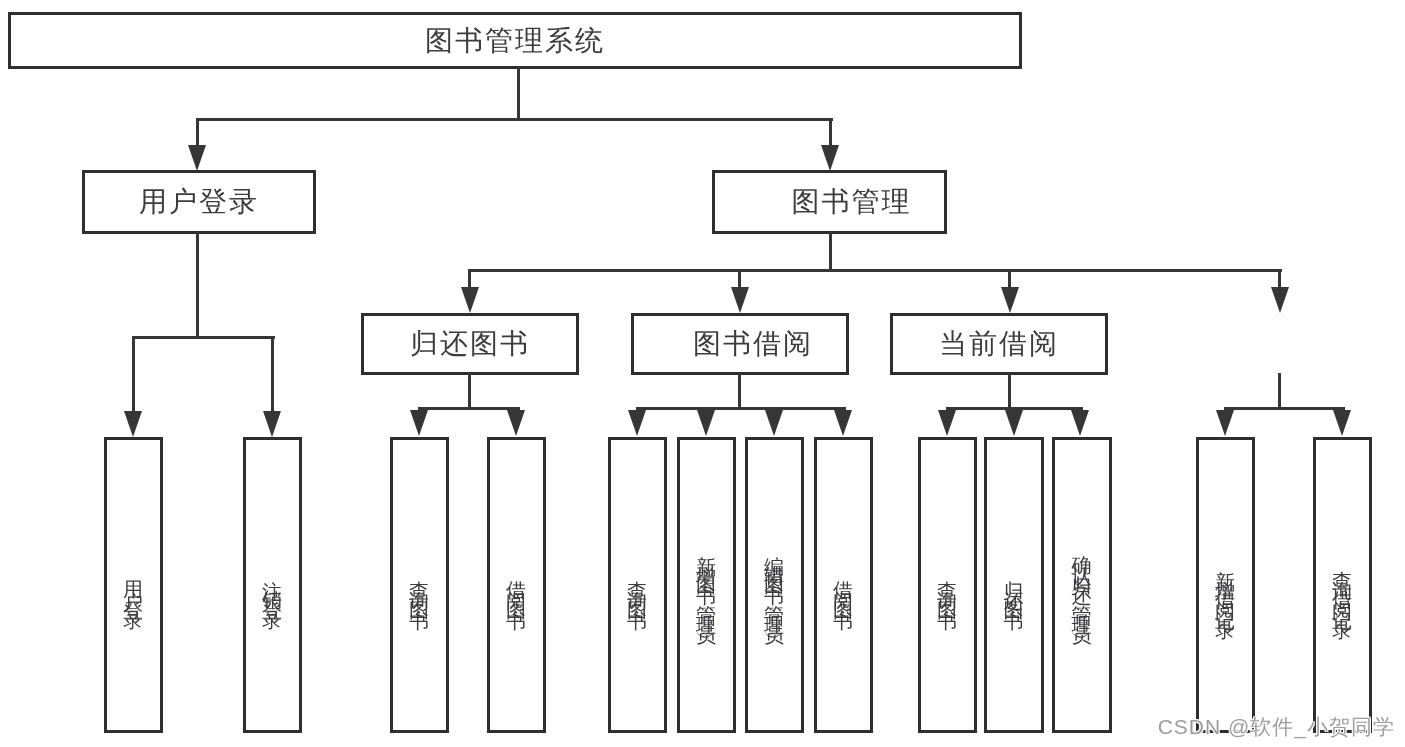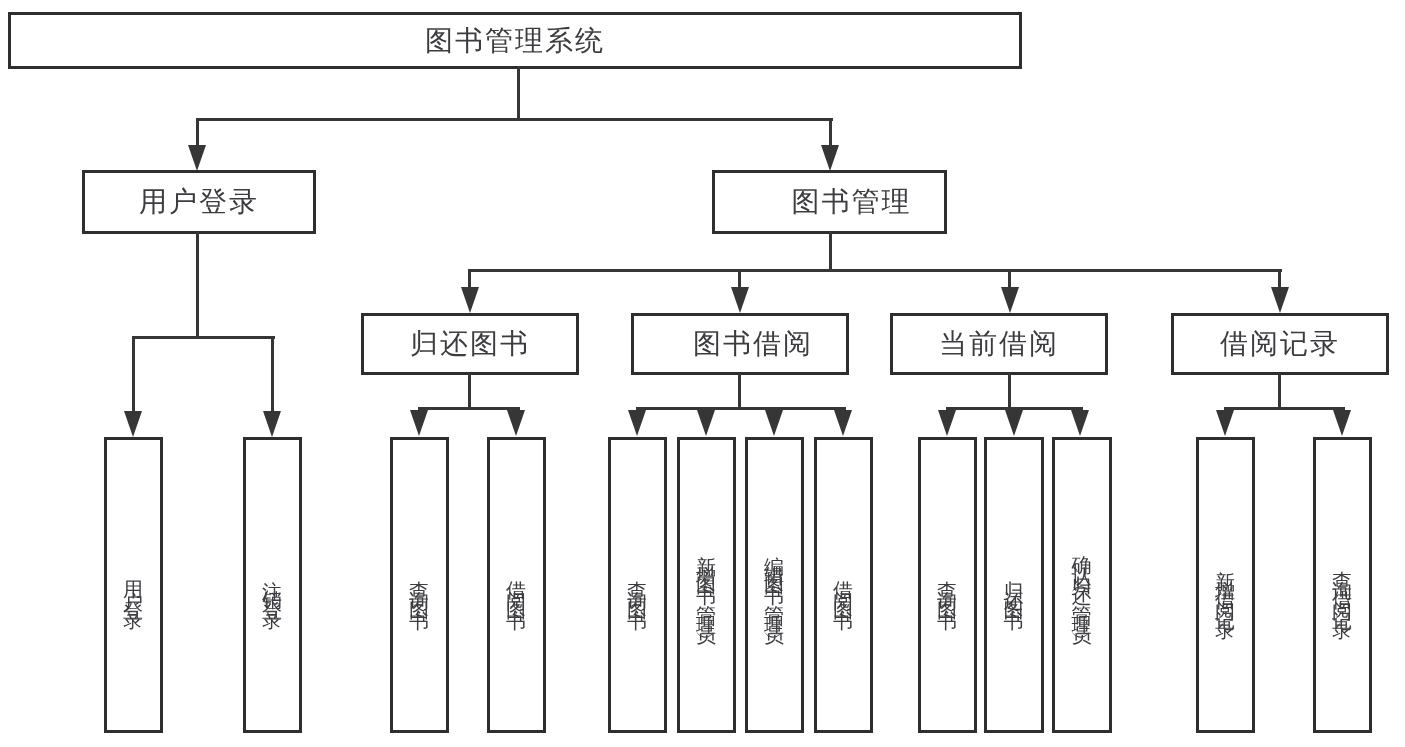--- a/index.html
+++ b/index.html
@@ -96,23 +96,20 @@
 
   <div class="box hbox" style="left:361px;top:313px;width:218px;height:62px;">
     <span>归还图书</span>
   </div>
   <div class="box hbox" style="left:631px;top:313px;width:218px;height:62px;padding-left:26px;">
     <span>图书借阅</span>
   </div>
   <div class="box hbox" style="left:890px;top:313px;width:218px;height:62px;">
     <span>当前借阅</span>
   </div>
-  <div class="box hbox" style="left:1171px;top:313px;width:218px;height:62px;">
-    <span>借阅记录</span>
-  </div>
 
   <div class="vl" style="left:468px;top:373px;height:36px;"></div>
   <div class="hl" style="left:418px;top:407px;width:102px;"></div>
   <div class="arrow" style="left:410px;top:410px;"></div>
   <div class="arrow" style="left:507px;top:410px;"></div>
 
   <div class="vl" style="left:738px;top:373px;height:36px;"></div>
   <div class="hl" style="left:636px;top:407px;width:210px;"></div>
   <div class="arrow" style="left:628px;top:410px;"></div>
   <div class="arrow" style="left:697px;top:410px;"></div>
@@ -167,14 +164,15 @@
     <span class="vtext">确认归还（管理员）</span>
   </div>
 
   <div class="box leaf" style="left:1196px;">
     <span class="vtext">新增借阅记录</span>
   </div>
   <div class="box leaf" style="left:1313px;">
     <span class="vtext">查询借阅记录</span>
   </div>
 
+  <div class="watermark">CSDN @软件_小贺同学</div>
 
 </div>
 
 </body></html>

